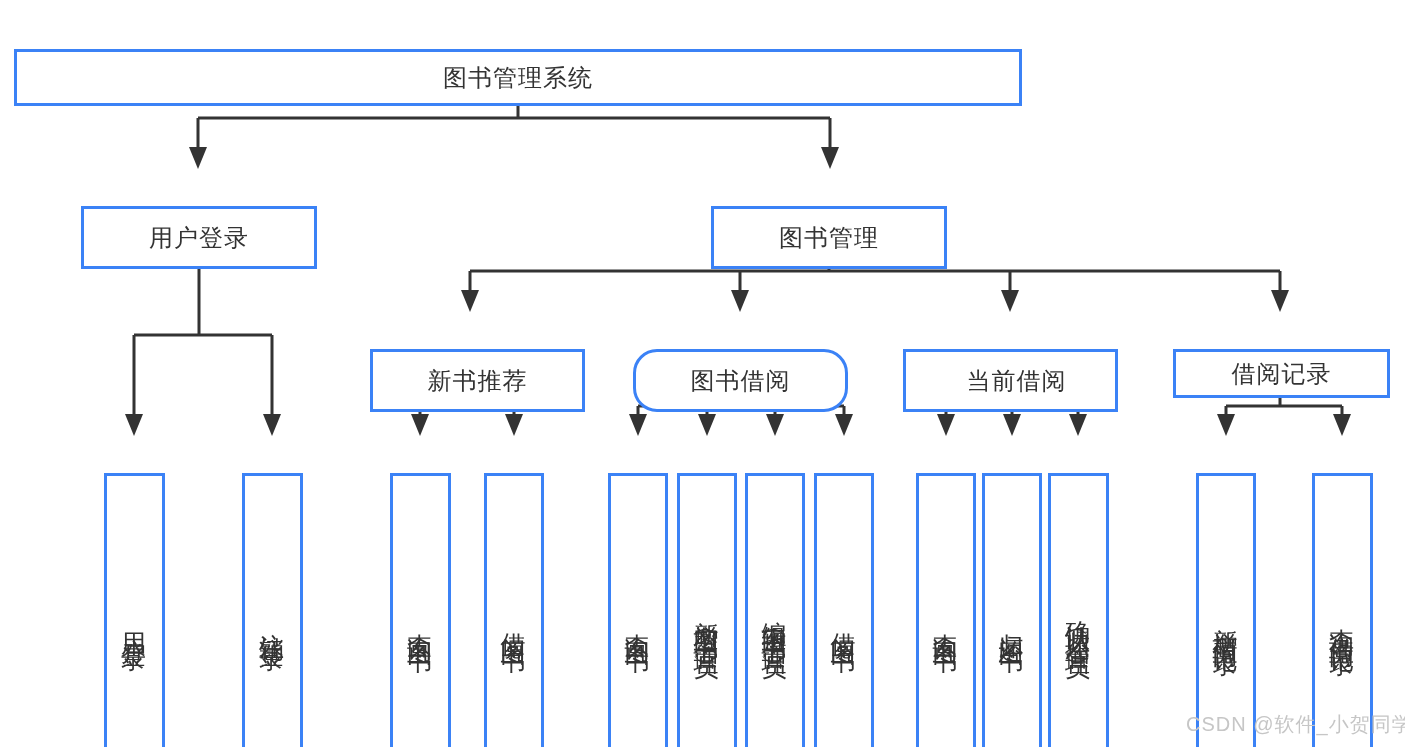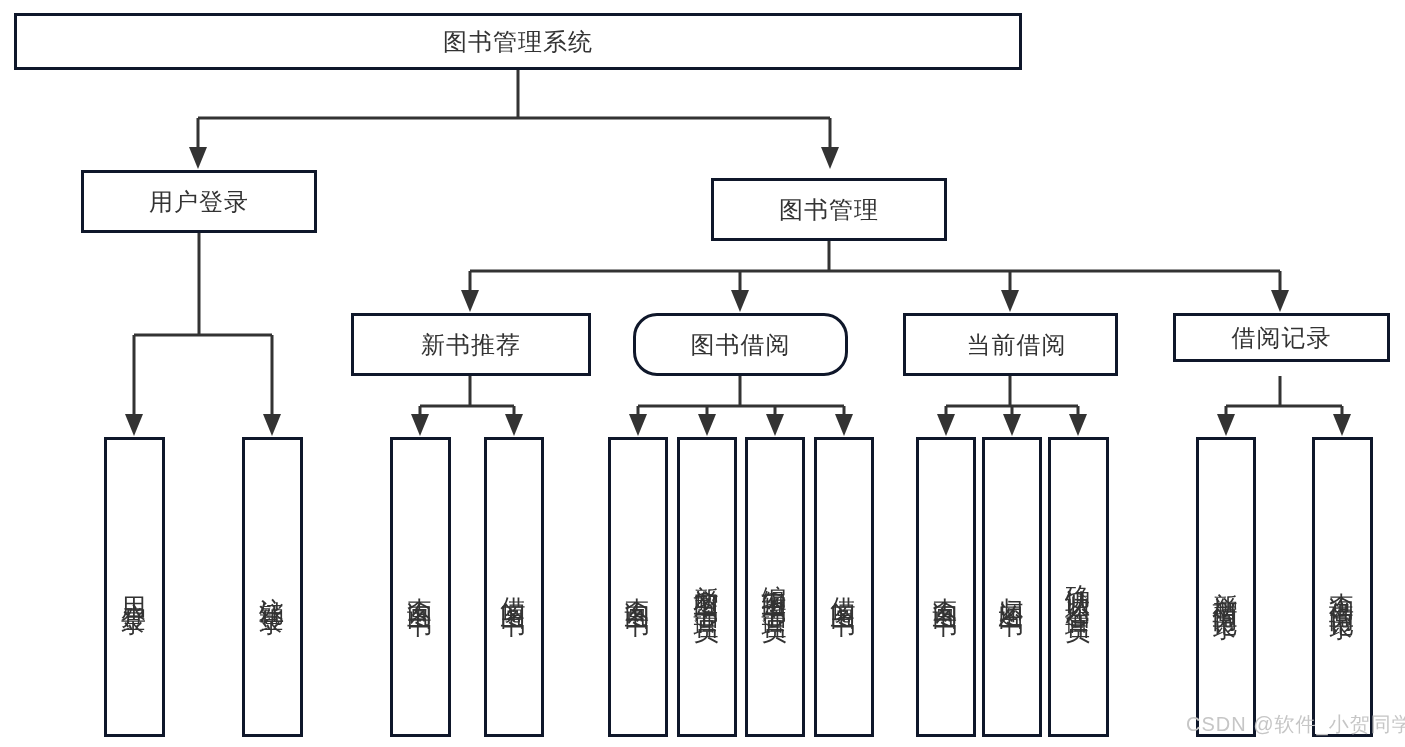--- a/index.html
+++ b/index.html
@@ -13,30 +13,31 @@
     overflow: hidden;
   }
   #connectors {
     position: absolute;
     left: 0; top: 0;
     z-index: 0;
   }
   .node {
     position: absolute;
     box-sizing: border-box;
-    border: 3px solid #0f172a;
+    border: 3px solid #3b82f6;
     background: #ffffff;
     color: #333333;
     display: flex;
     align-items: center;
     justify-content: center;
     z-index: 1;
     font-size: 24px;
     letter-spacing: 1px;
     white-space: nowrap;
+    margin-top: 36px;
   }
   .node.leaf {
     writing-mode: vertical-rl;
     font-size: 25px;
     letter-spacing: 5px;
     white-space: normal;
   }
   #watermark {
     position: absolute;
     left: 1186px;
@@ -90,23 +91,23 @@
       <polygon points="1003,414 1021,414 1012,436"></polygon>
       <polygon points="1069,414 1087,414 1078,436"></polygon>
       <polygon points="1217,414 1235,414 1226,436"></polygon>
       <polygon points="1333,414 1351,414 1342,436"></polygon>
     </g>
   </svg>
 
   <div class="node" style="left:14px; top:13px; width:1008px; height:57px;">图书管理系统</div>
 
   <div class="node" style="left:81px; top:170px; width:236px; height:63px;">用户登录</div>
-  <div class="node" style="left:711px; top:178px; width:236px; height:63px;">图书管理</div>
+  <div class="node" style="left:711px; top:170px; width:236px; height:63px;">图书管理</div>
 
-  <div class="node" style="left:351px; top:313px; width:240px; height:63px;">新书推荐</div>
+  <div class="node" style="left:370px; top:313px; width:215px; height:63px;">新书推荐</div>
   <div class="node" style="left:633px; top:313px; width:215px; height:63px;border-radius:24px;">图书借阅</div>
   <div class="node" style="left:903px; top:313px; width:215px; height:63px;padding-left:12px;">当前借阅</div>
   <div class="node" style="left:1173px; top:313px; width:217px; height:49px;">借阅记录</div>
 
   <div class="node leaf" style="left:104px; top:437px; width:61px; height:300px;">用户登录</div>
   <div class="node leaf" style="left:242px; top:437px; width:61px; height:300px;">注销登录</div>
 
   <div class="node leaf" style="left:390px; top:437px; width:61px; height:300px;">查询图书</div>
   <div class="node leaf" style="left:484px; top:437px; width:60px; height:300px;">借阅图书</div>
 

